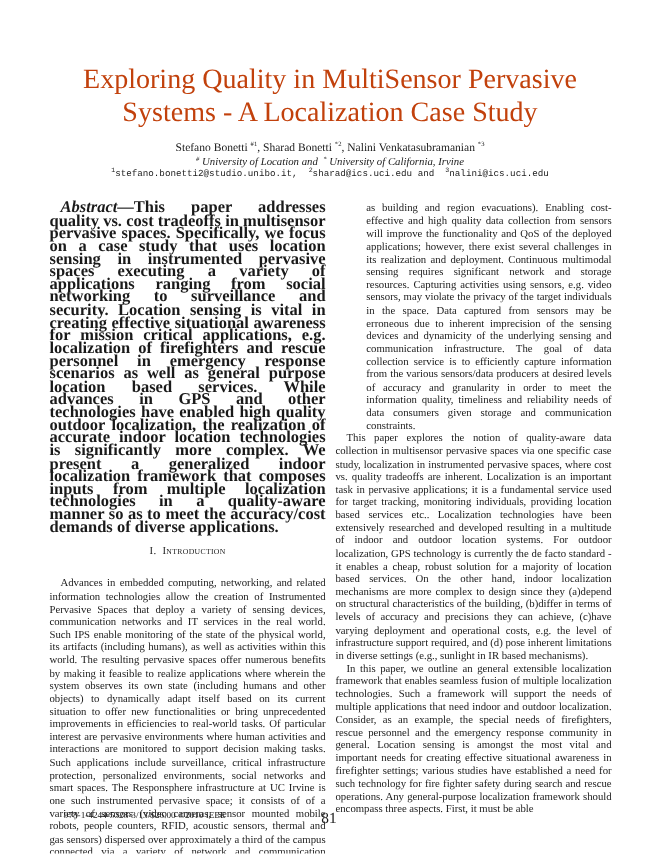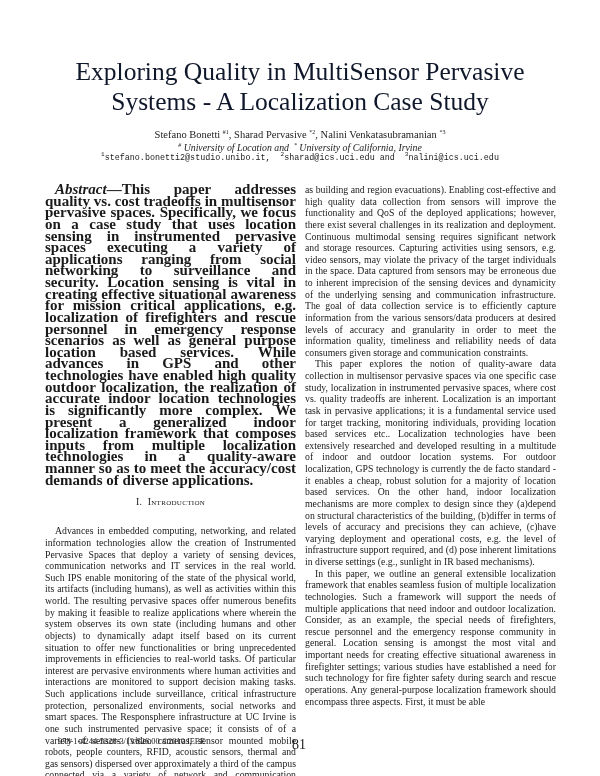--- a/index.html
+++ b/index.html
@@ -1,45 +1,45 @@
 <!DOCTYPE html>
 <html><head>
 <meta charset="utf-8">
 <style>
   html, body { margin:0; padding:0; background:#ffffff; }
   body { width:600px; height:776px; position:relative; overflow:hidden; font-family:"Liberation Serif", serif; color:#1a1a1a; }
-  .title { position:absolute; top:57px; left:0; width:600px; text-align:center; font-size:25.5px; line-height:30px; color:#0f172a; }
+  .title { position:absolute; top:57px; left:0; width:600px; text-align:center; font-size:25.5px; line-height:30px; color:#c2410c; }
   .authors { position:absolute; top:128px; left:0; width:600px; text-align:center; font-size:10.5px; line-height:13px; }
   .affil { position:absolute; top:142px; left:0; width:600px; text-align:center; font-size:9.8px; font-style:italic; line-height:12px; }
   .emails { position:absolute; top:153px; left:0; width:600px; text-align:center; font-family:"Liberation Mono", monospace; font-size:8.4px; line-height:11px; }
   sup { font-size:6px; vertical-align:4px; line-height:0; }
   .col { position:absolute; top:184px; width:251px; font-size:9.75px; line-height:11.62px; text-align:justify; }
   .col.left { left:45px; }
   .col.right { left:305px; }
   .col p { margin:0; text-indent:10px; }
-  .col p.noindent { text-indent:0; }
+  .col p.noindent { text-indent:0;margin-left:28px; }
   .abstract { font-weight:bold; font-size:15px; line-height:11.62px; text-indent:10px; margin:0; }
   .abstract .lead { font-style:italic; }
   .section-head { text-align:center; font-size:9.8px; margin:10px 0 17px 0; line-height:12px; letter-spacing:0.3px; }
   .section-head .sc { font-variant:small-caps; }
   .footer-left { position:absolute; top:737px; left:58px; font-size:8.4px; }
   .footer-num { position:absolute; top:737px; left:292px; font-size:14px; }
 </style>
 </head>
 <body>
 
 <div class="title">
   <div>Exploring Quality in MultiSensor Pervasive</div>
   <div>Systems - A Localization Case Study</div>
 </div>
 
 <div class="authors">
   <span>Stefano Bonetti</span>
   <sup>#1</sup><span>, </span>
-  <span>Sharad Pervasive</span>
+  <span>Sharad Bonetti</span>
   <sup>*2</sup><span>, </span>
   <span>Nalini Venkatasubramanian</span>
   <sup>*3</sup>
 </div>
 
 <div class="affil">
   <sup>#</sup>
   <span>University of Location and</span>
   &nbsp;<sup>*</sup>
   <span>University of California, Irvine</span>

